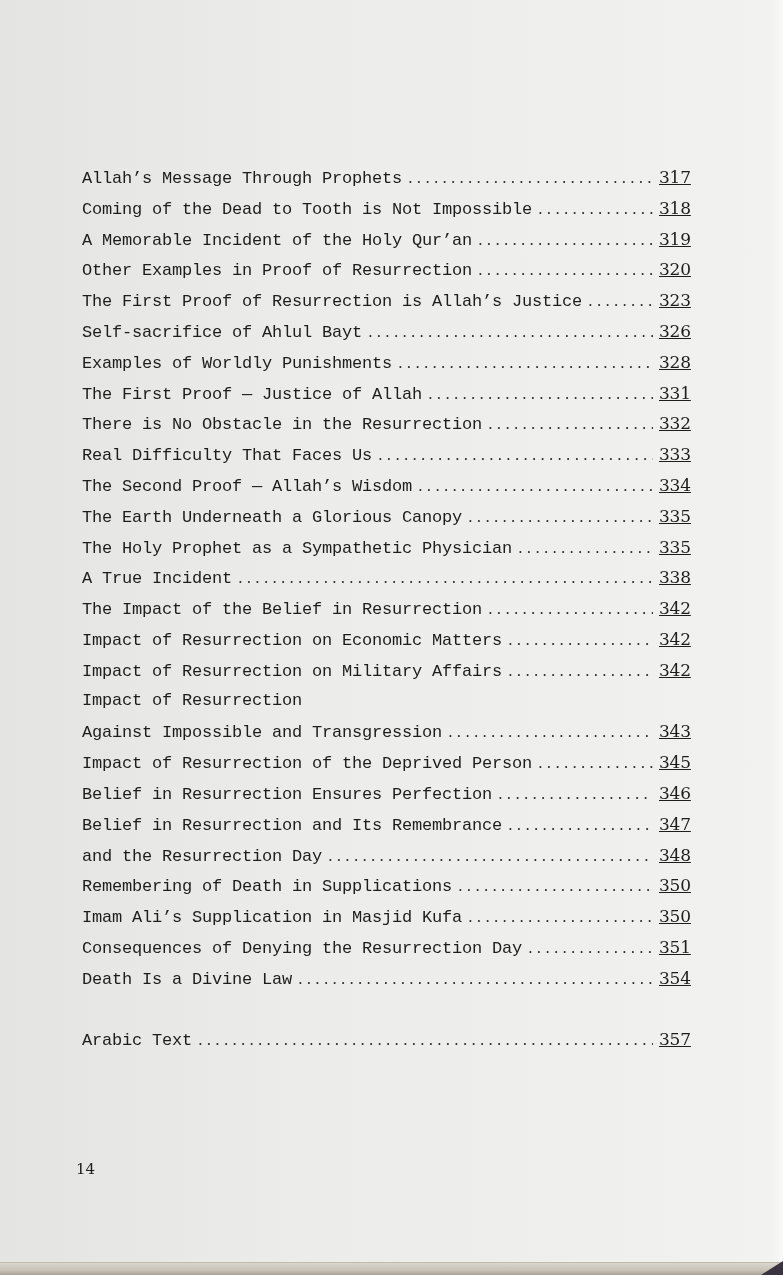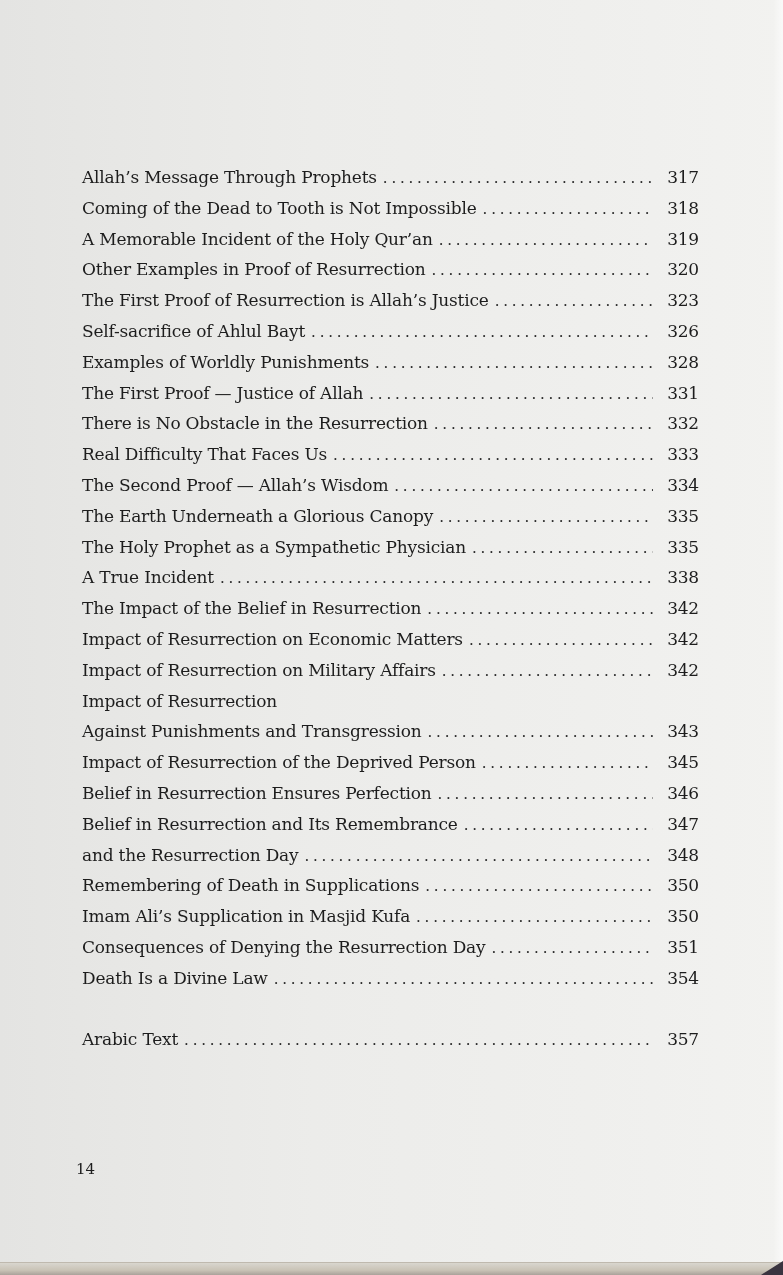--- a/index.html
+++ b/index.html
@@ -59,37 +59,38 @@
       align-items: baseline;
       height: 30.8px;
       line-height: 30.8px;
       font-size: 17px;
       color: #1d1d1d;
       white-space: nowrap;
       letter-spacing: -0.2px;
     }
     .toc-title {
       flex: 0 0 auto;
+      font-family: Liberation Mono, monospace;
     }
     .toc-dots {
       flex: 1 1 auto;
       overflow: hidden;
       margin: 0 6px 0 6px;
       color: #2a2a2a;
       letter-spacing: 4.4px;
       font-size: 15px;
     }
     .toc-dots::before {
       content: ". . . . . . . . . . . . . . . . . . . . . . . . . . . . . . . . . . . . . . . . . . . . . . . . . . . . . . . . . . . . . . . . . . . . . . . . . . . . . . . . . . .";
       letter-spacing: -0.5px;
     }
     .toc-page {
       flex: 0 0 auto;
       width: 40px;
-      text-align: right;
+      text-decoration: underline;
     }
     .toc-gap {
       height: 30.8px;
     }
     .folio {
       position: absolute;
       left: 76px;
       top: 1160px;
       font-size: 15px;
       color: #1d1d1d;
@@ -182,21 +183,21 @@
     </div>
     <div class="toc-row">
       <span class="toc-title">Impact of Resurrection on Military Affairs</span>
       <span class="toc-dots"></span>
       <span class="toc-page">342</span>
     </div>
     <div class="toc-row">
       <span class="toc-title">Impact of Resurrection</span>
     </div>
     <div class="toc-row">
-      <span class="toc-title">Against Punishments and Transgression</span>
+      <span class="toc-title">Against Impossible and Transgression</span>
       <span class="toc-dots"></span>
       <span class="toc-page">343</span>
     </div>
     <div class="toc-row">
       <span class="toc-title">Impact of Resurrection of the Deprived Person</span>
       <span class="toc-dots"></span>
       <span class="toc-page">345</span>
     </div>
     <div class="toc-row">
       <span class="toc-title">Belief in Resurrection Ensures Perfection</span>

